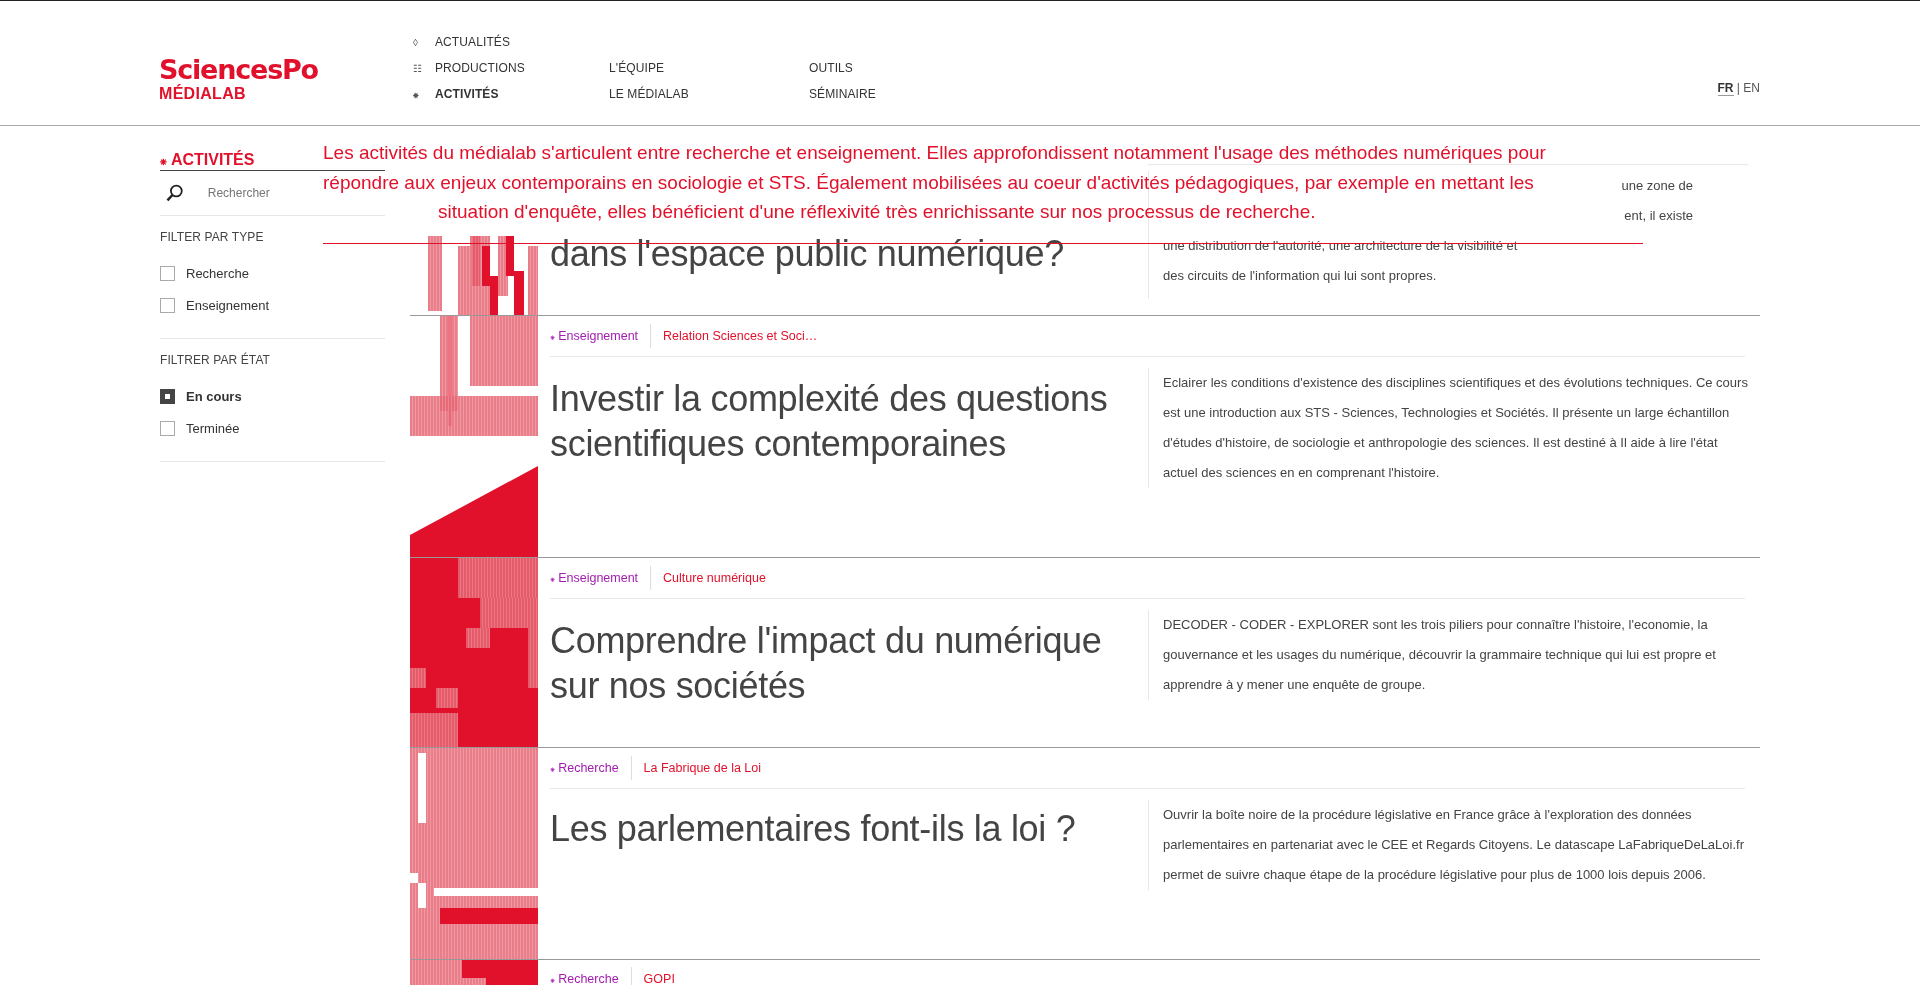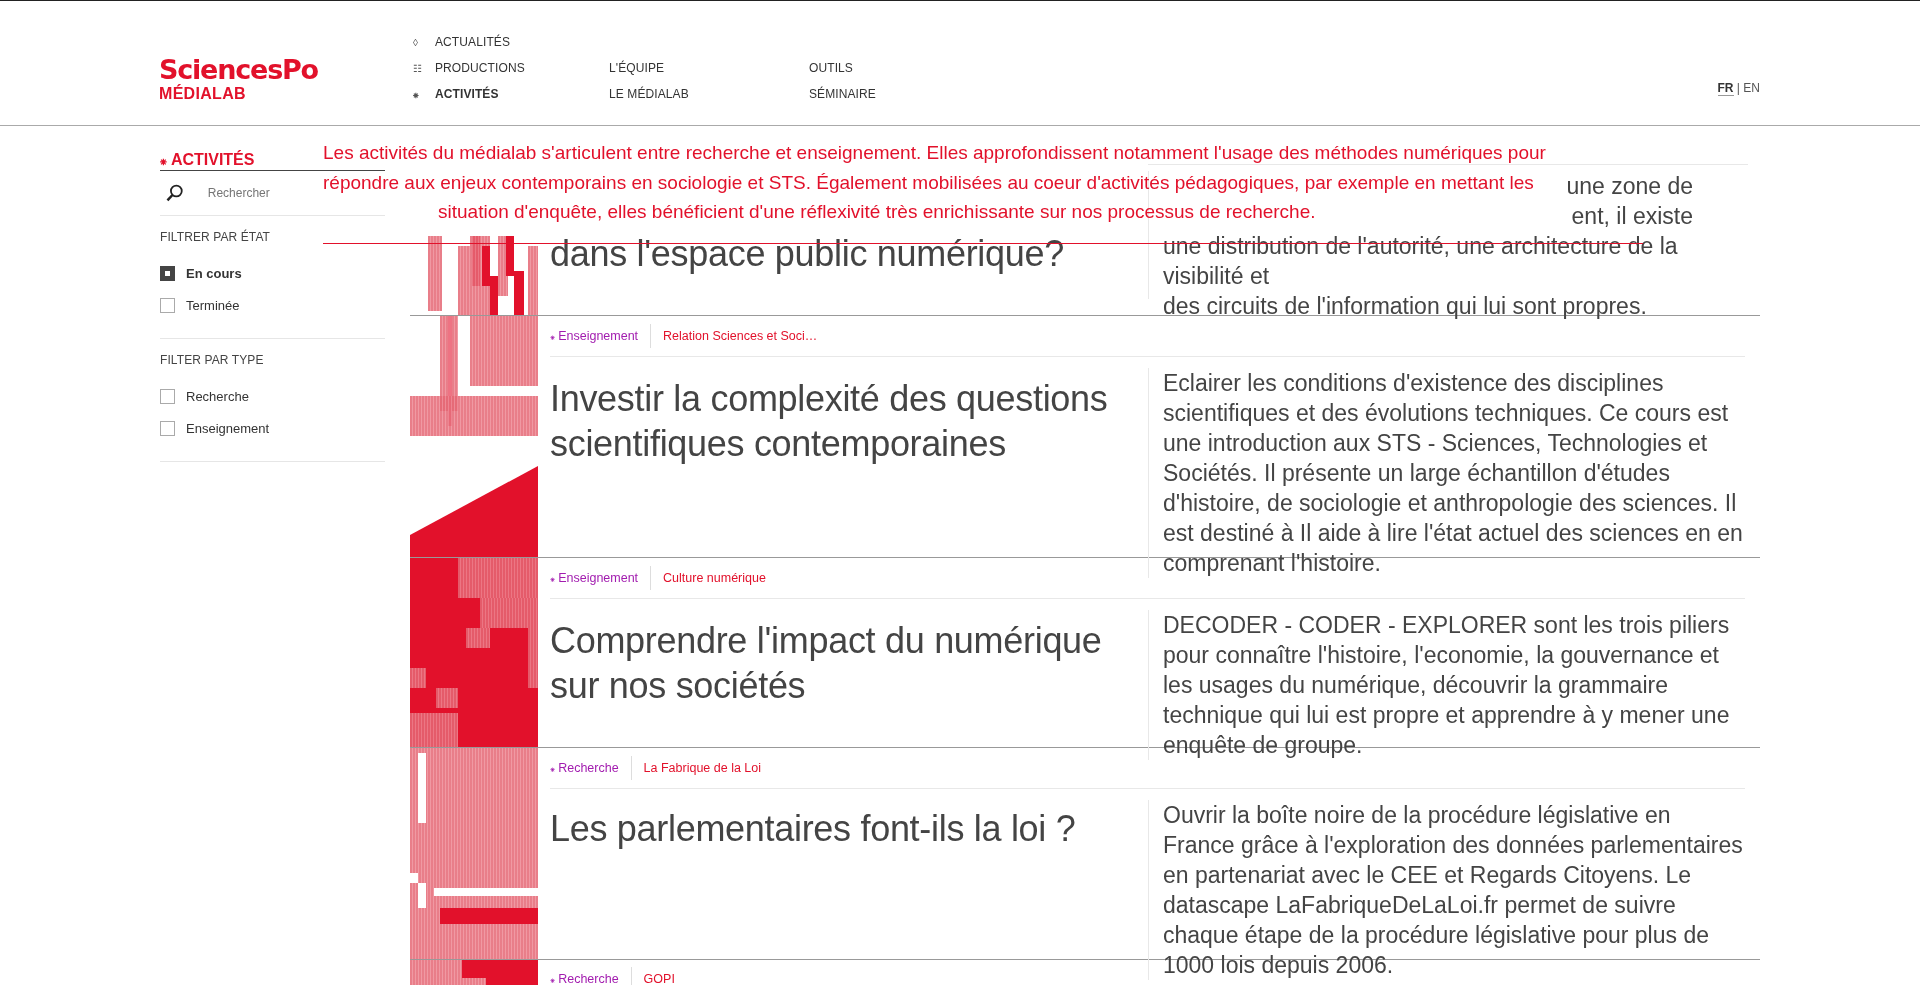--- a/index.html
+++ b/index.html
@@ -39,21 +39,21 @@
 
   
   .list { position: absolute; left: 410px; top: 125px; width: 1350px; z-index: 1; }
   .item { position: absolute; left: 0; width: 1350px; border-bottom: 1px solid #999; }
   .thumb { position: absolute; left: 0; top: 0; width: 128px; height: 100%; overflow: hidden; }
   .meta { position: absolute; left: 140px; width: 1195px; height: 41px; border-bottom: 1px solid #e8e8e8; display: flex; align-items: center; font-size: 12.5px; }
   .meta .type { color: #a21caf; padding-right: 12px; border-right: 1px solid #ddd; height: 24px; line-height: 24px; }
   .meta .type .a { font-size: 9px; margin-right: 3px; }
   .meta .proj { color: #e2112b; padding-left: 12px; }
   .title { position: absolute; left: 140px; width: 560px; font-size: 36px; line-height: 45px; color: #444; letter-spacing: -0.3px; }
-  .desc { position: absolute; left: 738px; width: 600px; border-left: 1px solid #e8e8e8; padding-left: 14px; font-size: 23px; line-height: 30px; color: #444; }
+  .desc { position: absolute; left: 738px; width: 600px; border-left: 1px solid #e8e8e8; padding-left: 14px; font-size: 13px; line-height: 30px; color: #444; }
 
   
   .px { position: absolute; }
   .dk { background: #e2112b; }
   .lt { background: repeating-linear-gradient(90deg, #f2a3ad 0 2px, #fbd5da 2px 3px), #f2a3ad; background-blend-mode: multiply; opacity: .85; }
   .md { background: #ee7383; }
 </style>
 </head>
 <body>
 
@@ -109,40 +109,40 @@
   </div>
   <div class="search">
     <svg width="18" height="18" viewBox="0 0 18 18">
         <circle cx="10.5" cy="7" r="5.5" fill="none" stroke="#222" stroke-width="1.8"></circle>
         <line x1="6.5" y1="11" x2="1.5" y2="16.5" stroke="#222" stroke-width="2.5"></line>
       </svg>
     <input type="text" placeholder="Rechercher" style="">
   </div>
 
   <div class="filter-group">
+    <div class="filter-head">FILTER PAR TYPE</div>
+    <div class="check">
+      <span class="box"></span>
+      <span>Recherche</span>
+    </div>
+    <div class="check">
+      <span class="box"></span>
+      <span>Enseignement</span>
+    </div>
+  </div>
+
+  <div class="filter-group">
     <div class="filter-head">FILTRER PAR ÉTAT</div>
     <div class="check on">
       <span class="box"></span>
       <span>En cours</span>
     </div>
     <div class="check">
       <span class="box"></span>
       <span>Terminée</span>
-    </div>
-  </div>
-
-  <div class="filter-group">
-    <div class="filter-head">FILTER PAR TYPE</div>
-    <div class="check">
-      <span class="box"></span>
-      <span>Recherche</span>
-    </div>
-    <div class="check">
-      <span class="box"></span>
-      <span>Enseignement</span>
     </div>
   </div>
 </aside>
 
 <div class="intro">
   <span>Les activités du médialab s'articulent entre recherche et enseignement. Elles approfondissent notamment l'usage des méthodes numériques pour</span>
   <span>répondre aux enjeux contemporains en sociologie et STS. Également mobilisées au coeur d'activités pédagogiques, par exemple en mettant les</span>
   <span style="padding-left:115px;">situation d'enquête, elles bénéficient d'une réflexivité très enrichissante sur nos processus de recherche.</span>
 </div>
 

